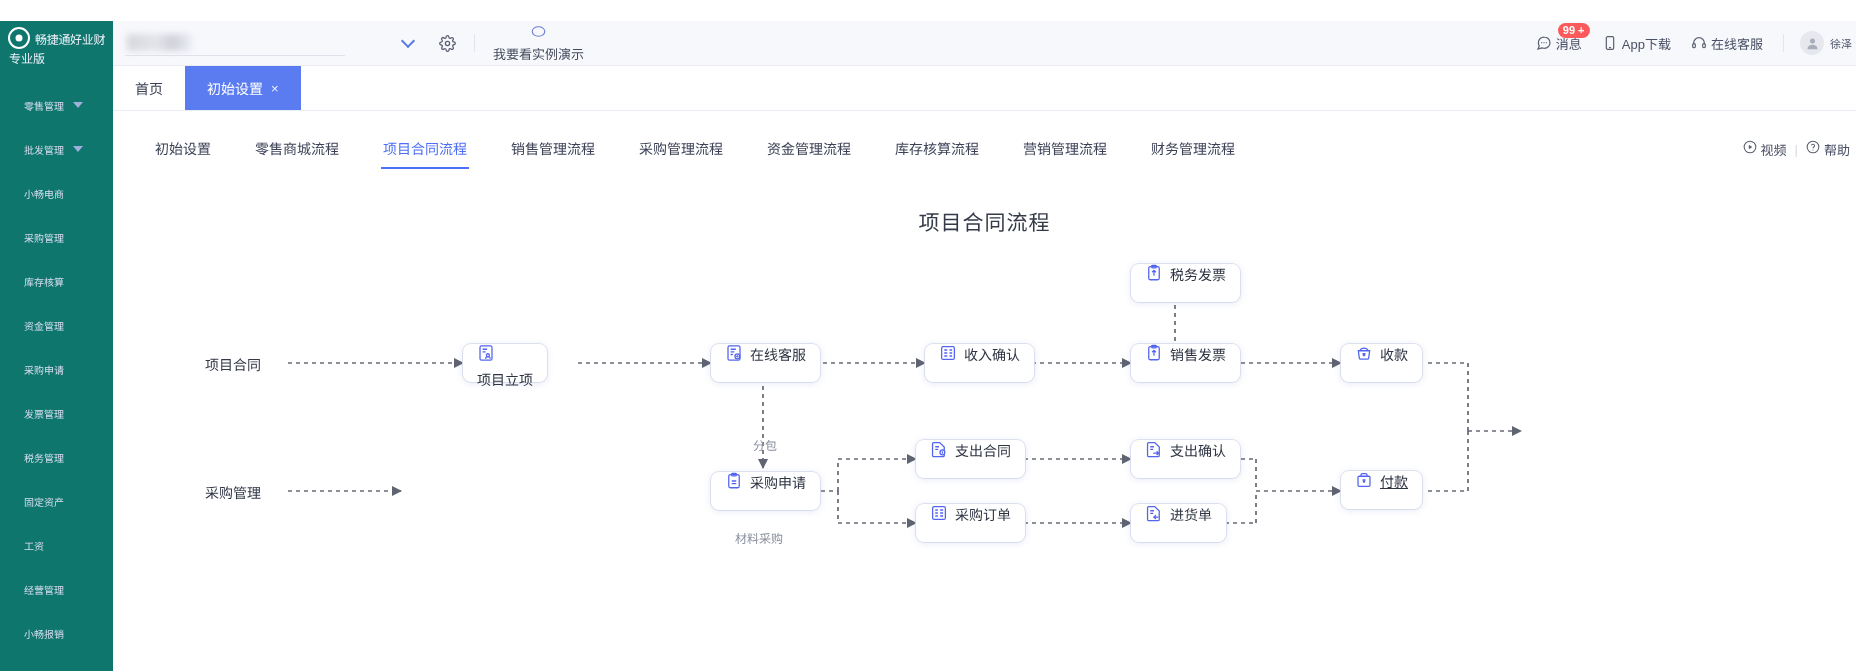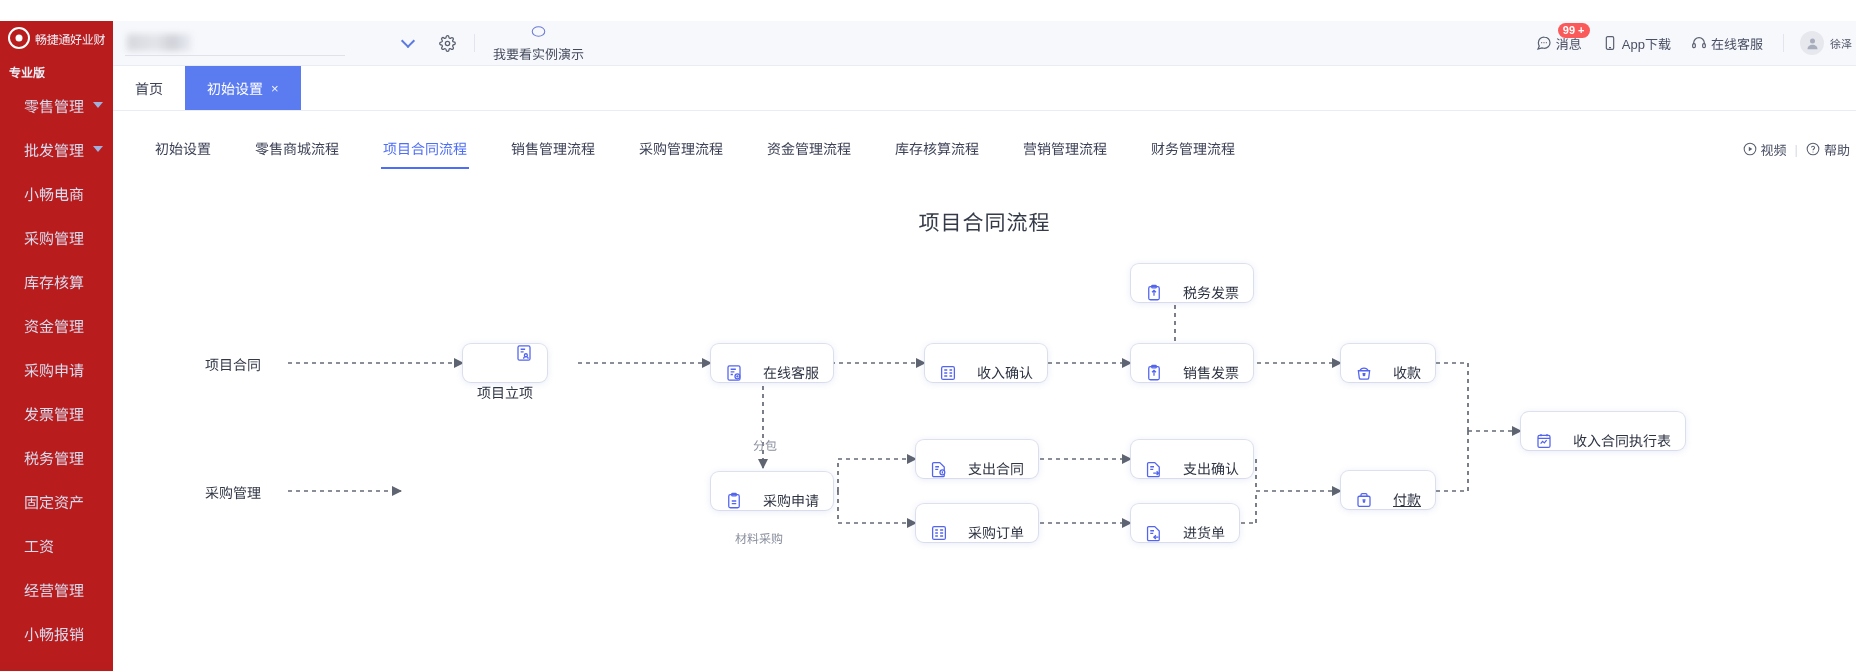--- a/index.html
+++ b/index.html
@@ -8,40 +8,40 @@
     width: 1856px; height: 671px;
     font-family: "Liberation Sans", "DejaVu Sans", sans-serif;
     background: #ffffff;
     overflow: hidden;
   }
   .app { position: relative; width: 1856px; height: 671px; background:#fff; }
 
   
   .sidebar {
     position: absolute; left: 0; top: 21px; width: 113px; height: 650px;
-    background: #b91c1c; color: #c9d1e8;
+    background: #0f766e; color: #c9d1e8;
   }
   .logo-wrap {
     position: relative; height: 56px; padding: 6px 0 0 8px;
   }
   .logo-row { display:flex; align-items:center; gap:5px; }
   .logo-mark {
     width: 22px; height: 22px; border-radius: 50%;
     border: 2px solid #ffffff; position: relative; flex: 0 0 auto;
   }
   .logo-mark:after{
     content:""; position:absolute; left:50%; top:50%; width:7px; height:7px;
     background:#fff; border-radius:50%; transform:translate(-50%,-50%);
   }
   .logo-text { font-size: 12px; color:#eef1fa; white-space:nowrap; letter-spacing:-0.3px;}
-  .logo-pro { font-size: 12px; color:#eef1fa; margin-top:14px; margin-left:1px; font-weight:700;}
+  .logo-pro { font-size: 12px; color:#eef1fa; margin-top:0; margin-left:1px; font-weight:400;}
   .menu { margin-top: 6px; }
   .menu-item {
     height: 44px; display:flex; align-items:center; justify-content:flex-start;
-    padding-left: 24px; font-size: 15px; color:#d7ddf0; cursor:pointer;
+    padding-left: 24px; font-size: 10px; color:#d7ddf0; cursor:pointer;
     white-space: nowrap; position: relative;
   }
   .caret {
     width:0;height:0;border-left:5px solid transparent;border-right:5px solid transparent;
     border-top:6px solid #9fb0dd; margin-left:9px;
   }
 
   
   .header {
     position:absolute; left:113px; top:21px; right:0; height:45px;
@@ -106,35 +106,35 @@
   }
   .subtab:first-child{ margin-left:42px; }
   .subtab.active { color:#4f6ef7; }
   .subtab.active:after {
     content:""; position:absolute; left:-2px; right:-2px; bottom:7px; height:2px; background:#4f6ef7;
   }
   .subnav-right {
     margin-left:auto; display:flex; align-items:center; gap:8px; padding-right:6px;
     font-size:13px; color:#4a5065; white-space:nowrap;
   }
-  .sn-item { display:flex; align-items:center; gap:4px; cursor:pointer; }
+  .sn-item { display:flex; gap:4px; cursor:pointer; }
   .sn-sep { color:#d8dbe4; }
 
   
   .canvas { position:absolute; left:113px; top:176px; right:0; bottom:0; background:#fff; }
   .flow-title {
     position:absolute; left:0; right:0; top:30px; text-align:center;
     font-size:21px; color:#343a48; letter-spacing:1px;
   }
   .chart { position:absolute; left:0; top:0; width:1743px; height:495px; }
 
   .node {
     position:absolute; height:38px; background:#fff; border-radius:8px;
     box-shadow: 0 1px 7px rgba(88,104,190,.17), 0 0 0 1px rgba(226,229,240,.9);
-    display:flex; align-items:flex-end; gap:20px; padding:0 14px; cursor:pointer;
+    display:flex; align-items:flex-start; gap:7px; padding:0 14px; cursor:pointer;
     font-size:14px; color:#2f3443; white-space:nowrap;
   }
   .node svg { flex:0 0 auto; }
   .row-label {
     position:absolute; font-size:14px; color:#333847; white-space:nowrap;
   }
   .edge-label {
     position:absolute; font-size:12px; color:#8a8f9e; white-space:nowrap;
   }
   svg.wires { position:absolute; left:0; top:0; width:1743px; height:495px; pointer-events:none; }
@@ -429,29 +429,20 @@
 
       <div class="node" style="left:1228px; top:168px;">
         <svg width="18" height="18" viewBox="0 0 24 24" fill="none" stroke="#5365f0" stroke-width="1.7">
           <path d="M4.5 9h15l-1.2 9.5a2 2 0 0 1-2 1.8H7.7a2 2 0 0 1-2-1.8z"></path>
             <path d="M6.5 9c.8-2.2 2.9-3.6 5.5-3.6S16.7 6.8 17.5 9"></path>
             <path d="M10 13h4M12 13v3.2M10.4 15h3.2"></path>
         </svg>
         <span>收款</span>
       </div>
 
-      <div class="node" style="left:1408px; top:236px;">
-        <svg width="18" height="18" viewBox="0 0 24 24" fill="none" stroke="#5365f0" stroke-width="1.7">
-          <rect x="4" y="4.5" width="16" height="16" rx="2"></rect>
-            <path d="M4 8.5h16"></path>
-            <path d="M8 2.5v3M16 2.5v3"></path>
-            <path d="M7.5 15.5l2.6-3 2.4 2 3-3.6"></path>
-        </svg>
-        <span>收入合同执行表</span>
-      </div>
 
       <div class="node" style="left:598px; top:296px;">
         <svg width="18" height="18" viewBox="0 0 24 24" fill="none" stroke="#5365f0" stroke-width="1.7">
           <rect x="5" y="3.5" width="14" height="17.5" rx="2"></rect>
             <rect x="9" y="1.8" width="6" height="3.4" rx="1"></rect>
             <path d="M9 12h6M9 15.5h6M12 8h.01"></path>
         </svg>
         <span>采购申请</span>
       </div>
 

